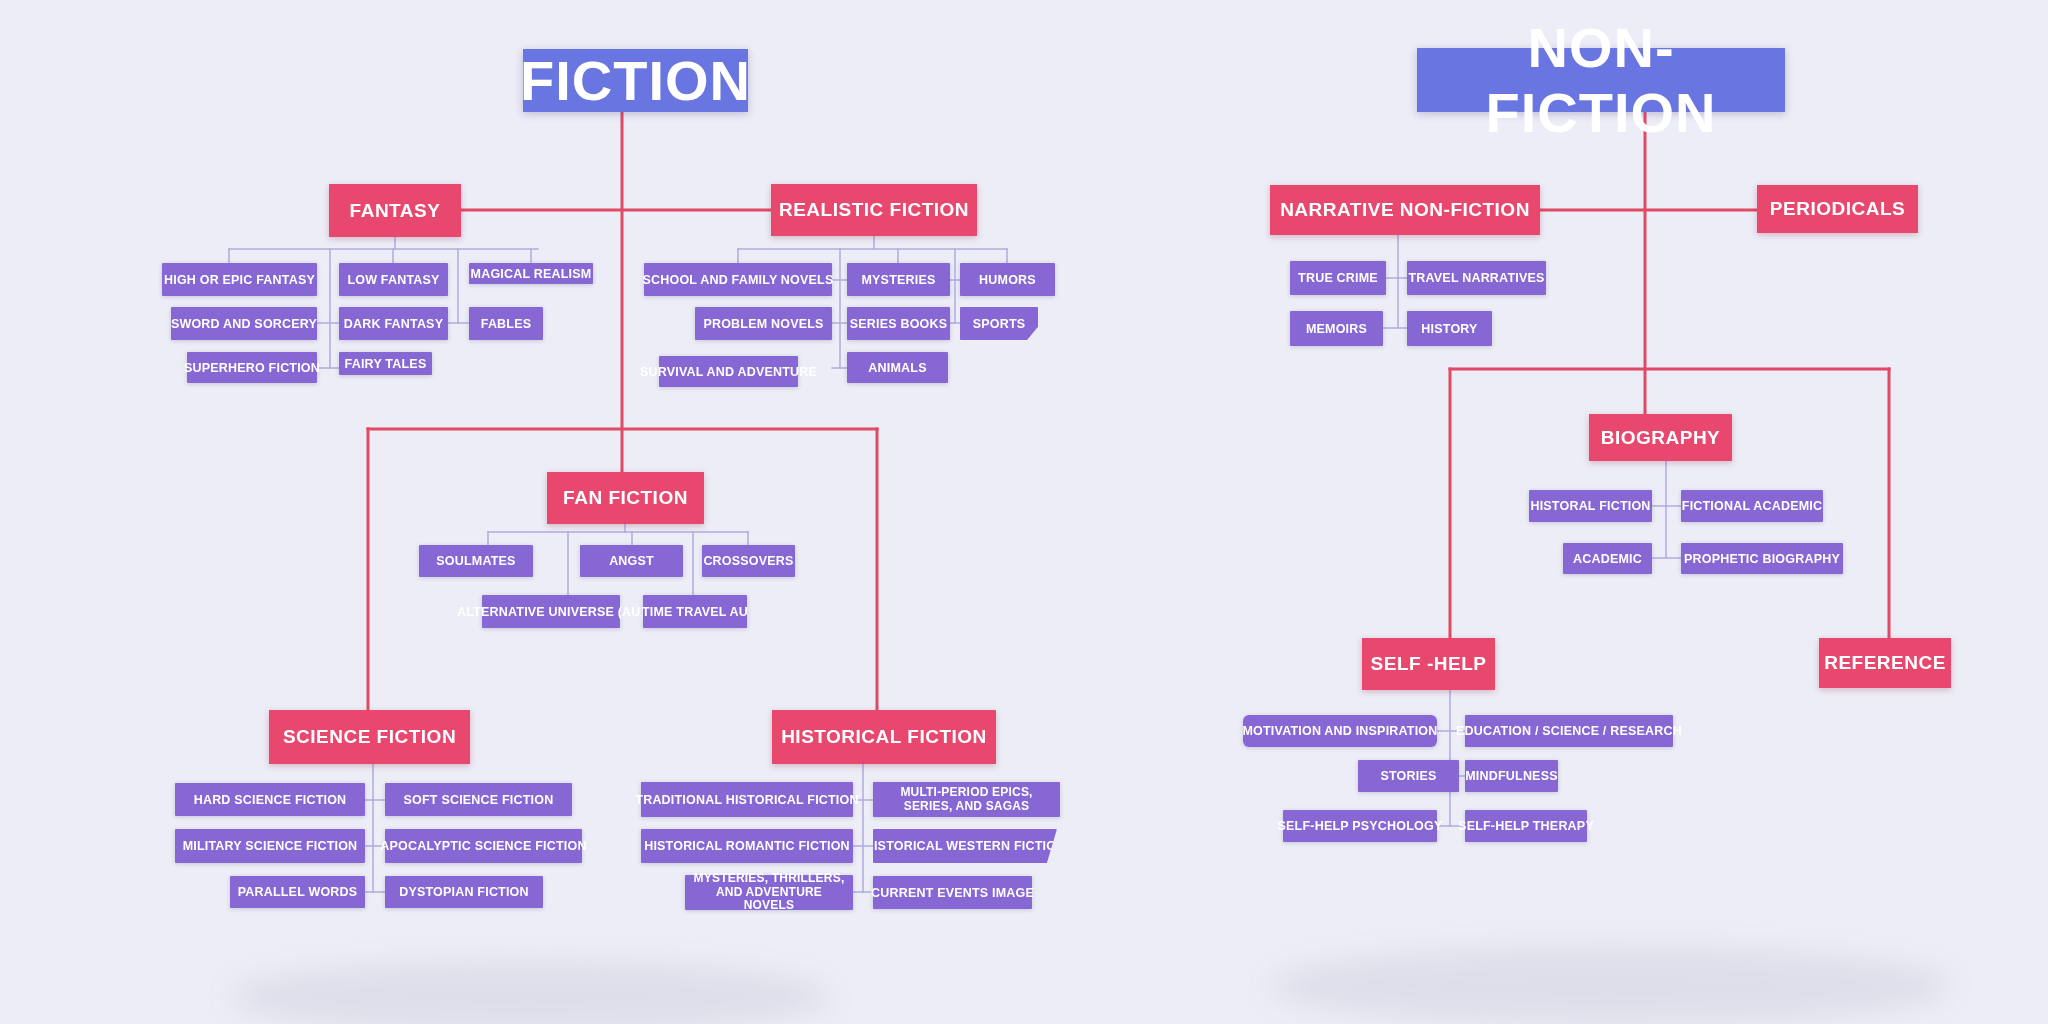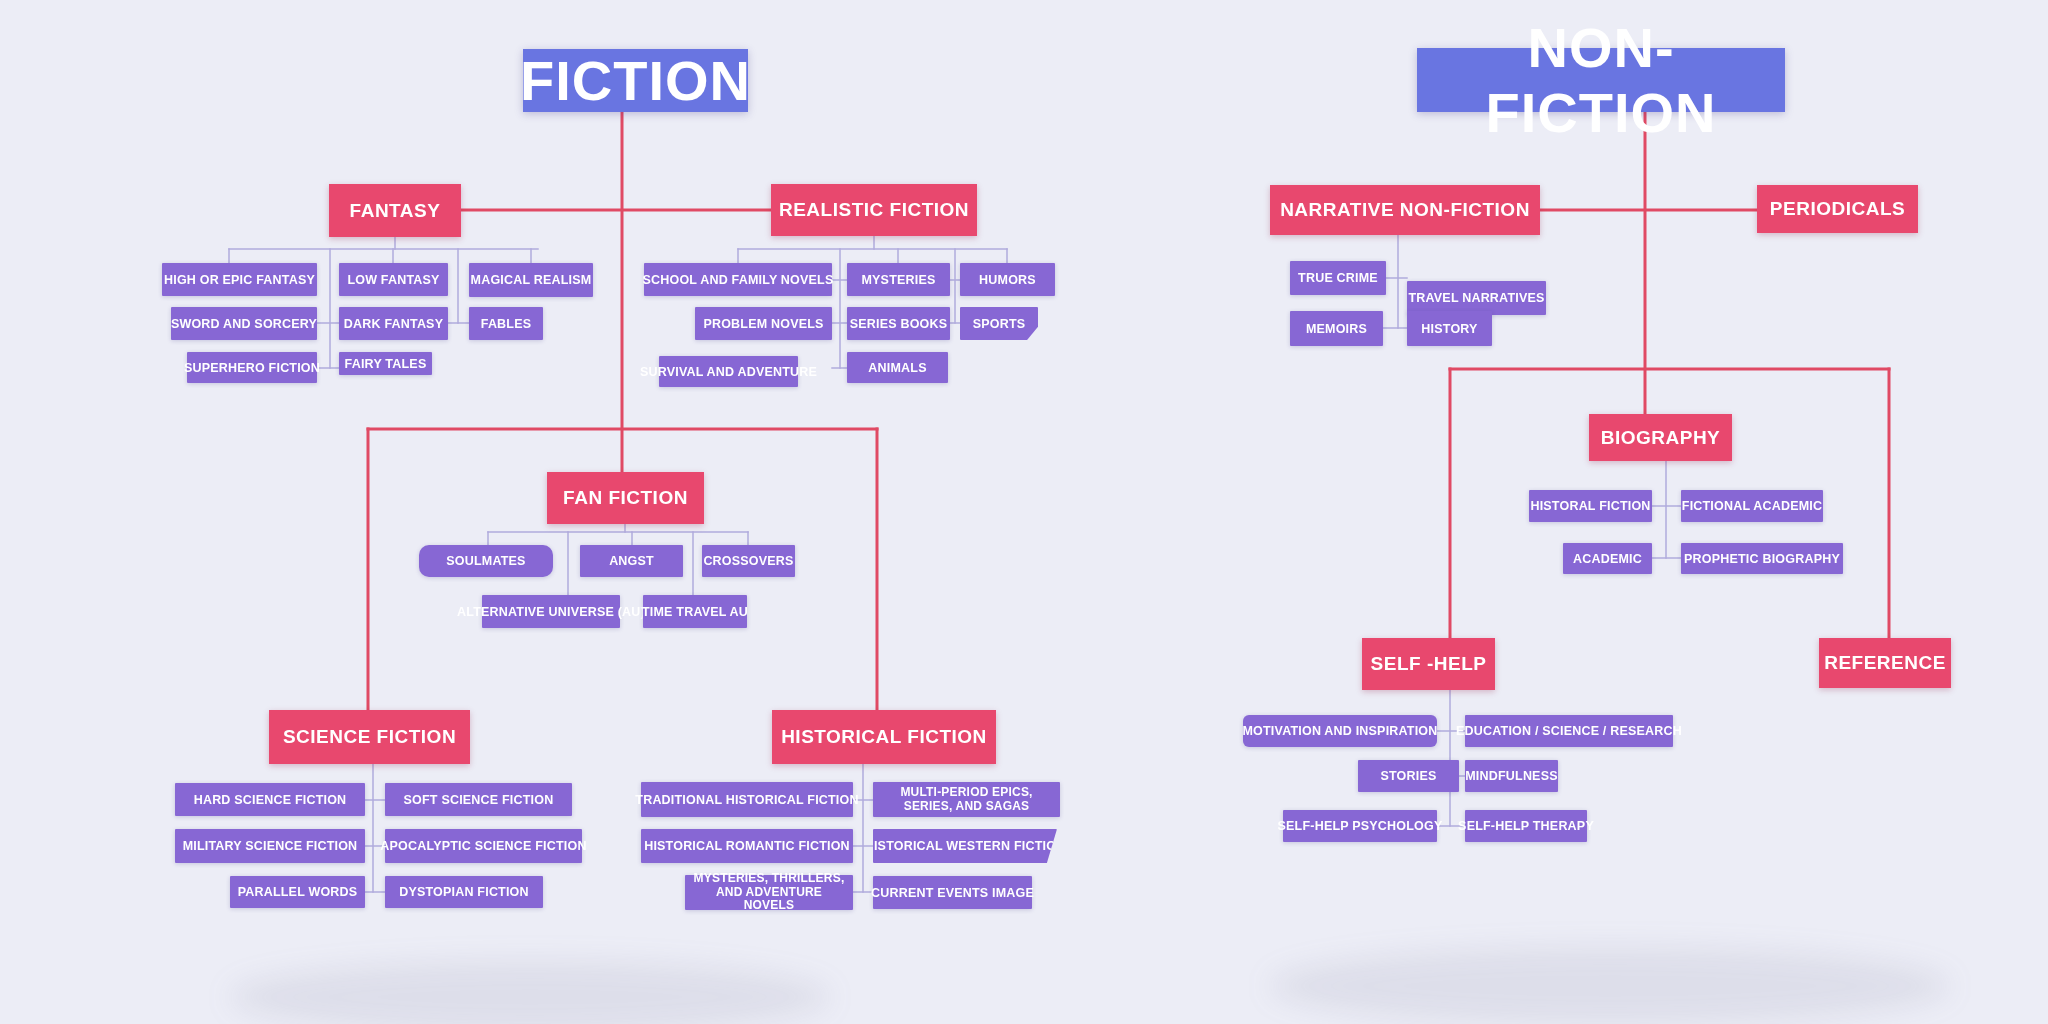--- a/index.html
+++ b/index.html
@@ -103,37 +103,37 @@
         <line x1="1450" y1="369" x2="1889" y2="369"></line>
         <line x1="1450" y1="369" x2="1450" y2="638"></line>
         <line x1="1889" y1="369" x2="1889" y2="638"></line>
       </g>
     </svg>
   <div id="nodes">
       <div class="node header" style="left: 523px; top: 49px; width: 225px; height: 63px;">FICTION</div>
       <div class="node category" style="left: 329px; top: 184px; width: 132px; height: 53px;">FANTASY</div>
       <div class="node child" style="left: 162px; top: 263px; width: 155px; height: 33px;">HIGH OR EPIC FANTASY</div>
       <div class="node child" style="left: 339px; top: 263px; width: 109px; height: 33px;">LOW FANTASY</div>
-      <div class="node child" style="left: 469px; top: 263px; width: 124px; height: 34px;">MAGICAL REALISM</div>
+      <div class="node child" style="left: 469px; top: 263px; width: 124px; height: 21px;">MAGICAL REALISM</div>
       <div class="node child" style="left: 171px; top: 307px; width: 146px; height: 33px;">SWORD AND SORCERY</div>
       <div class="node child" style="left: 339px; top: 307px; width: 109px; height: 33px;">DARK FANTASY</div>
       <div class="node child" style="left: 469px; top: 307px; width: 74px; height: 33px;">FABLES</div>
       <div class="node child" style="left: 187px; top: 352px; width: 130px; height: 31px;">SUPERHERO FICTION</div>
       <div class="node child" style="left: 339px; top: 352px; width: 93px; height: 23px;">FAIRY TALES</div>
       <div class="node category" style="left: 771px; top: 184px; width: 206px; height: 52px;">REALISTIC FICTION</div>
       <div class="node child" style="left: 644px; top: 263px; width: 188px; height: 33px;">SCHOOL AND FAMILY NOVELS</div>
       <div class="node child" style="left: 847px; top: 263px; width: 103px; height: 33px;">MYSTERIES</div>
       <div class="node child" style="left: 960px; top: 263px; width: 95px; height: 33px;">HUMORS</div>
       <div class="node child" style="left: 695px; top: 307px; width: 137px; height: 33px;">PROBLEM NOVELS</div>
       <div class="node child" style="left: 847px; top: 307px; width: 103px; height: 33px;">SERIES BOOKS</div>
       <div class="node child fold-corner" style="left: 960px; top: 307px; width: 78px; height: 33px;">SPORTS</div>
       <div class="node child" style="left: 659px; top: 356px; width: 139px; height: 31px;">SURVIVAL AND ADVENTURE</div>
       <div class="node child" style="left: 847px; top: 352px; width: 101px; height: 31px;">ANIMALS</div>
       <div class="node category" style="left: 547px; top: 472px; width: 157px; height: 52px;">FAN FICTION</div>
-      <div class="node child" style="left: 419px; top: 545px; width: 134px; height: 32px; border-radius: 10px;">SOULMATES</div>
+      <div class="node child" style="left: 419px; top: 545px; width: 114px; height: 32px;">SOULMATES</div>
       <div class="node child" style="left: 580px; top: 545px; width: 103px; height: 32px;">ANGST</div>
       <div class="node child" style="left: 702px; top: 545px; width: 93px; height: 32px;">CROSSOVERS</div>
       <div class="node child" style="left: 482px; top: 595px; width: 138px; height: 33px;">ALTERNATIVE UNIVERSE (AU)</div>
       <div class="node child" style="left: 643px; top: 595px; width: 104px; height: 33px;">TIME TRAVEL AU</div>
       <div class="node category" style="left: 269px; top: 710px; width: 201px; height: 54px;">SCIENCE FICTION</div>
       <div class="node child" style="left: 175px; top: 783px; width: 190px; height: 33px;">HARD SCIENCE FICTION</div>
       <div class="node child" style="left: 385px; top: 783px; width: 187px; height: 33px;">SOFT SCIENCE FICTION</div>
       <div class="node child" style="left: 175px; top: 829px; width: 190px; height: 34px;">MILITARY SCIENCE FICTION</div>
       <div class="node child" style="left: 385px; top: 829px; width: 197px; height: 34px;">APOCALYPTIC SCIENCE FICTION</div>
       <div class="node child" style="left: 230px; top: 876px; width: 135px; height: 32px;">PARALLEL WORDS</div>
@@ -141,21 +141,21 @@
       <div class="node category" style="left: 772px; top: 710px; width: 224px; height: 54px;">HISTORICAL FICTION</div>
       <div class="node child" style="left: 641px; top: 782px; width: 212px; height: 35px;">TRADITIONAL HISTORICAL FICTION</div>
       <div class="node child two-line" style="left: 873px; top: 782px; width: 187px; height: 35px;">MULTI-PERIOD EPICS, SERIES, AND SAGAS</div>
       <div class="node child" style="left: 641px; top: 829px; width: 212px; height: 34px;">HISTORICAL ROMANTIC FICTION</div>
       <div class="node child slant-right" style="left: 873px; top: 829px; width: 184px; height: 34px;">HISTORICAL WESTERN FICTION</div>
       <div class="node child two-line" style="left: 685px; top: 875px; width: 168px; height: 35px;">MYSTERIES, THRILLERS, AND ADVENTURE NOVELS</div>
       <div class="node child" style="left: 873px; top: 876px; width: 159px; height: 33px;">CURRENT EVENTS IMAGE</div>
       <div class="node header" style="left: 1417px; top: 48px; width: 368px; height: 64px;">NON-FICTION</div>
       <div class="node category" style="left: 1270px; top: 185px; width: 270px; height: 50px;">NARRATIVE NON-FICTION</div>
       <div class="node child" style="left: 1290px; top: 261px; width: 96px; height: 34px;">TRUE CRIME</div>
-      <div class="node child" style="left: 1407px; top: 261px; width: 139px; height: 34px; margin-top: 20px;">TRAVEL NARRATIVES</div>
+      <div class="node child" style="left: 1407px; top: 261px; width: 139px; height: 34px;">TRAVEL NARRATIVES</div>
       <div class="node child" style="left: 1290px; top: 311px; width: 93px; height: 35px;">MEMOIRS</div>
       <div class="node child" style="left: 1407px; top: 311px; width: 85px; height: 35px;">HISTORY</div>
       <div class="node category" style="left: 1757px; top: 185px; width: 161px; height: 48px;">PERIODICALS</div>
       <div class="node category" style="left: 1589px; top: 414px; width: 143px; height: 47px;">BIOGRAPHY</div>
       <div class="node child" style="left: 1529px; top: 490px; width: 123px; height: 32px;">HISTORAL FICTION</div>
       <div class="node child" style="left: 1681px; top: 490px; width: 142px; height: 32px;">FICTIONAL ACADEMIC</div>
       <div class="node child" style="left: 1563px; top: 543px; width: 89px; height: 31px;">ACADEMIC</div>
       <div class="node child" style="left: 1681px; top: 543px; width: 162px; height: 31px;">PROPHETIC BIOGRAPHY</div>
       <div class="node category" style="left: 1362px; top: 638px; width: 133px; height: 52px;">SELF -HELP</div>
       <div class="node child" style="left: 1243px; top: 715px; width: 194px; height: 32px; border-radius: 6px;">MOTIVATION AND INSPIRATION</div>

